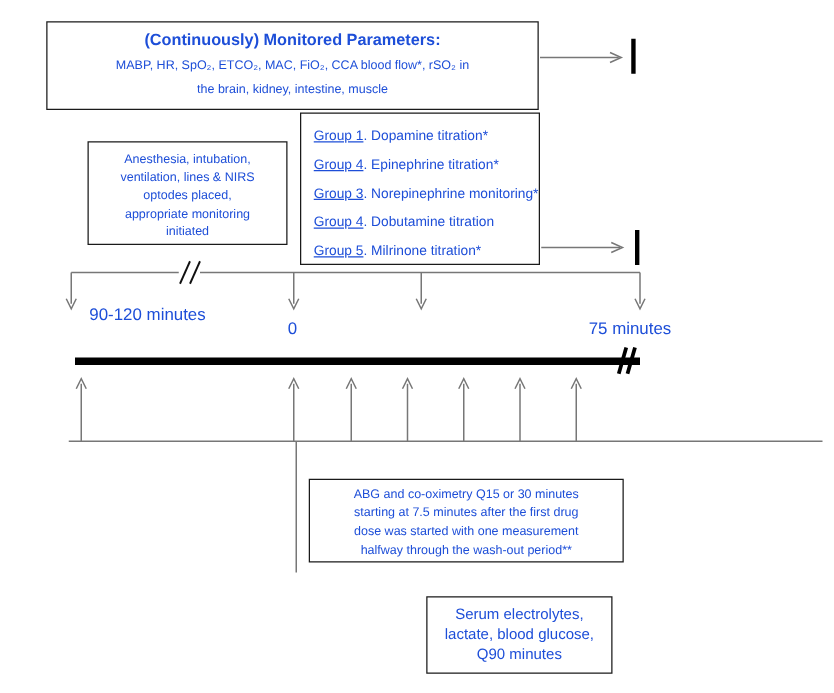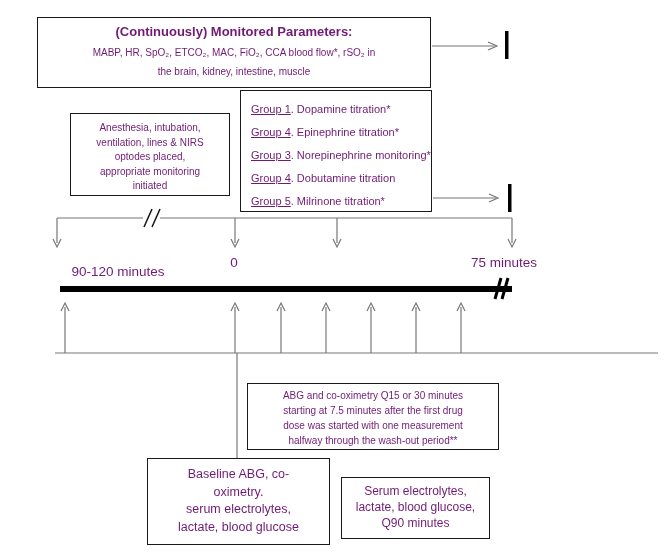--- a/index.html
+++ b/index.html
@@ -1,38 +1,38 @@
 <!DOCTYPE html>
 <html><head>
 <meta charset="utf-8">
 <style>
   html,body{margin:0;padding:0;background:#fff;}
   .canvas{
     position:relative;width:667px;height:554px;background:#ffffff;
-    font-family:"Liberation Sans","DejaVu Sans",sans-serif;color:#701a75;overflow:hidden;
+    font-family:"Liberation Sans","DejaVu Sans",sans-serif;color:#1d4ed8;overflow:hidden;
   }
   svg.overlay{position:absolute;left:0;top:0;z-index:1;}
   .box{
     position:absolute;border:1px solid #1a1a1a;background:#fff;box-sizing:border-box;
     text-align:center;z-index:2;
   }
   .prewrap{white-space:pre-line;}
   
   .monitored-box{left:37px;top:17px;width:394px;height:71px;padding-top:6px;}
   .monitored-box .heading{font-weight:bold;font-size:13px;display:block;margin-bottom:4px;}
   .monitored-box .body{font-size:10px;line-height:19px;display:block;}
   
   .anesthesia-box{left:70px;top:113px;width:160px;height:83px;padding-top:7px;font-size:10px;line-height:14.5px;}
   
   .groups-box{left:240px;top:90px;width:192px;height:122px;text-align:left;padding:7px 0 16px 10px;font-size:11px;}
   .group-row{height:23px;line-height:23px;white-space:nowrap;}
   .group-row .u{text-decoration:underline;}
   
   .tl-label{position:absolute;z-index:2;font-size:13.5px;text-align:center;}
-  .tl-left{left:58px;top:264px;width:120px;}
+  .tl-left{left:58px;top:244px;width:120px;}
   .tl-zero{left:225px;top:255px;width:18px;}
   .tl-right{left:451px;top:255px;width:86px;text-align:right;}
   
   .abg-box{left:247px;top:383px;width:252px;height:67px;padding-top:4px;font-size:10px;line-height:15px;}
   .baseline-box{left:147px;top:458px;width:183px;height:87px;padding-top:7px;font-size:12.5px;line-height:17.5px;}
   .serum-box{left:341px;top:477px;width:149px;height:62px;padding-top:5px;font-size:12px;line-height:16px;}
 </style>
 </head>
 <body>
 
@@ -130,22 +130,18 @@
 
   <div class="tl-label tl-left">90-120 minutes</div>
   <div class="tl-label tl-zero">0</div>
   <div class="tl-label tl-right">75 minutes</div>
 
   <div class="box abg-box prewrap">ABG and co-oximetry Q15 or 30 minutes
 starting at 7.5 minutes after the first drug
 dose was started with one measurement
 halfway through the wash-out period**</div>
 
-  <div class="box baseline-box prewrap">Baseline ABG, co-
-oximetry.
-serum electrolytes,
-lactate, blood glucose</div>
 
   <div class="box serum-box prewrap">Serum electrolytes,
 lactate, blood glucose,
 Q90 minutes</div>
 
 </div>
 
 </body></html>

